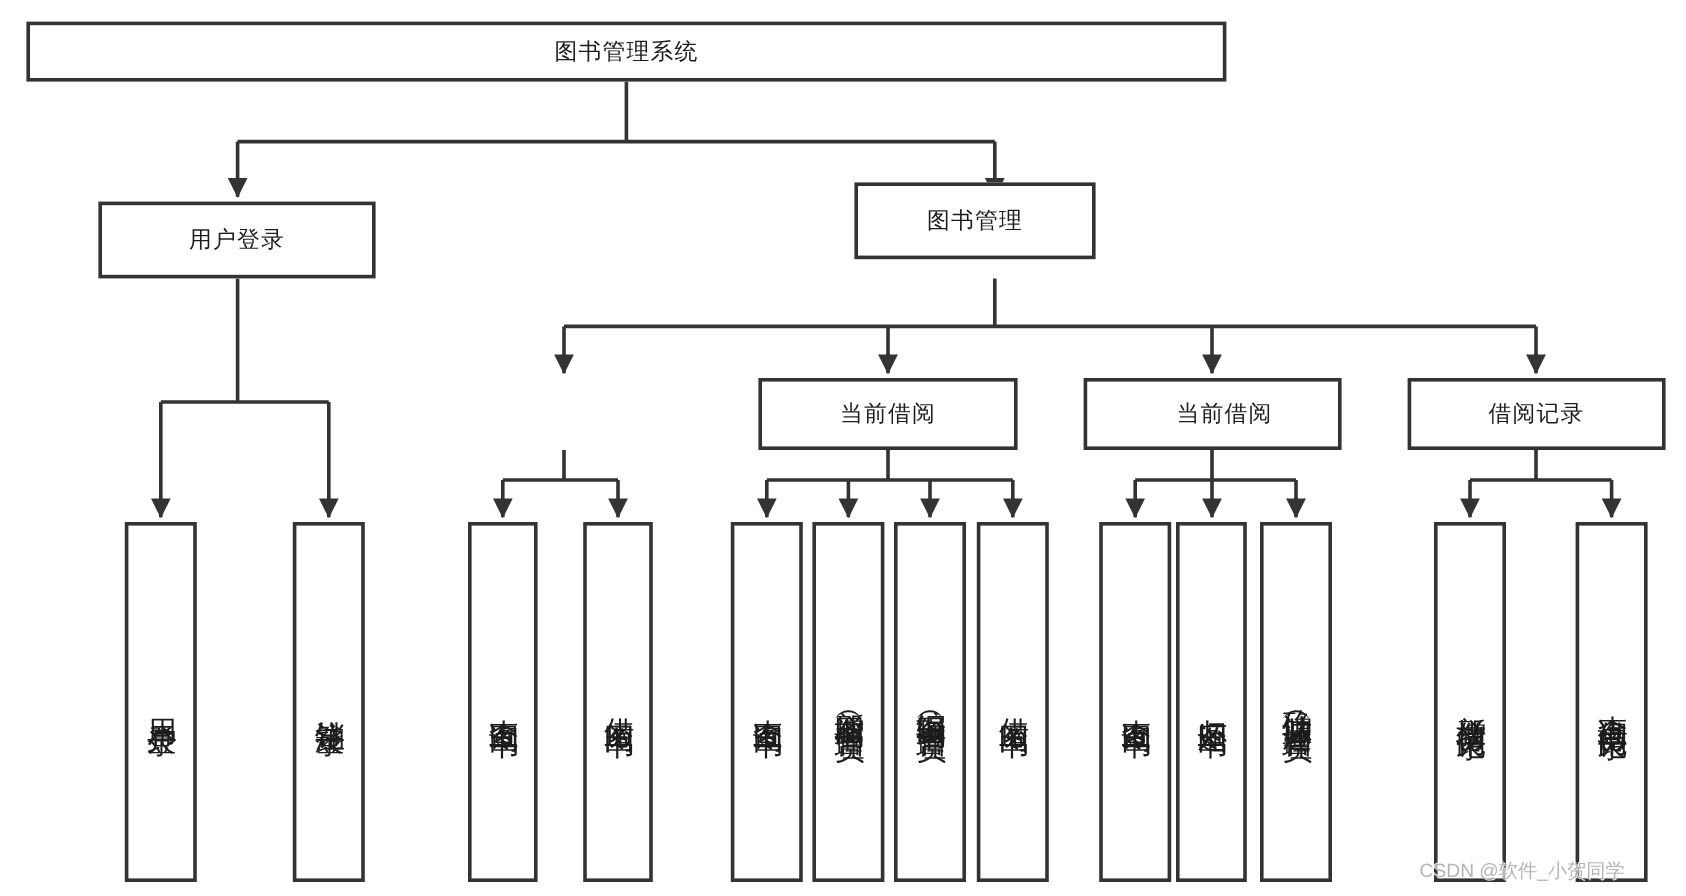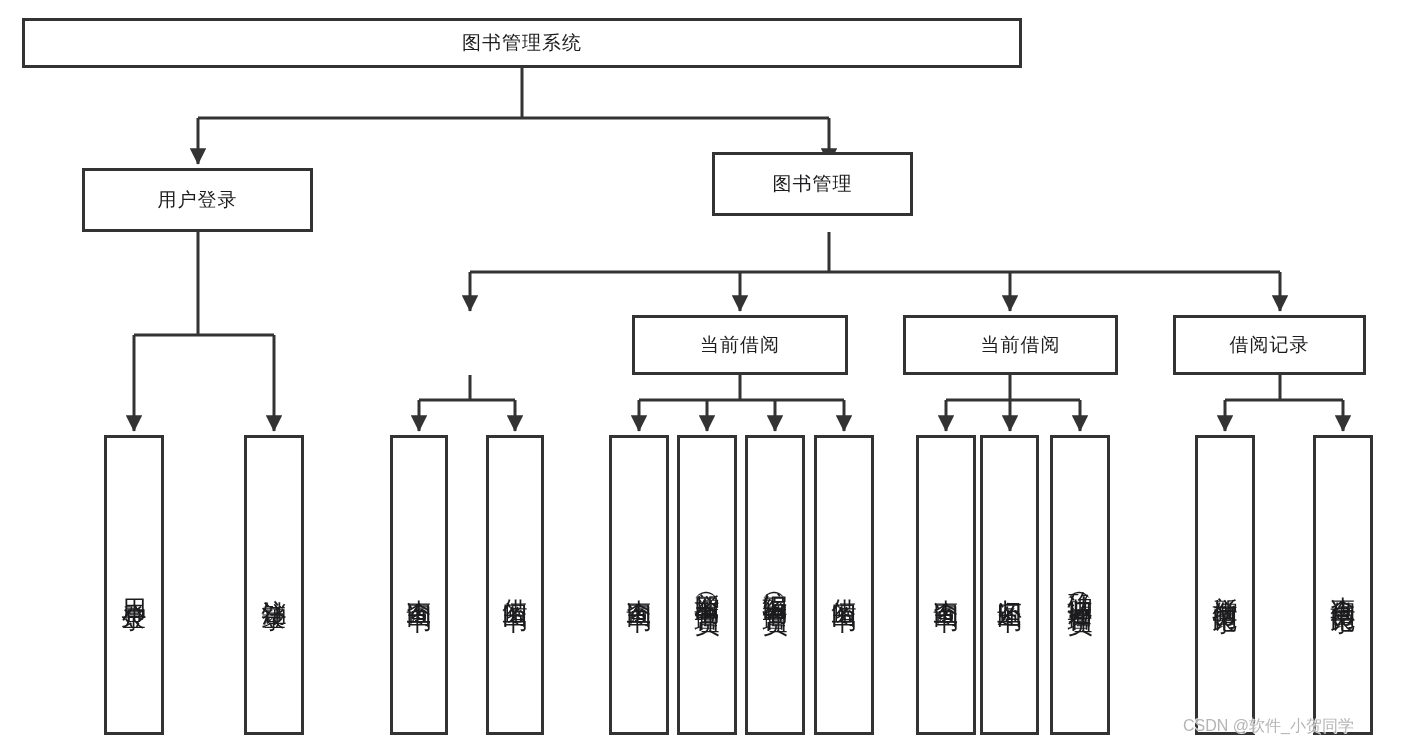--- a/index.html
+++ b/index.html
@@ -23,21 +23,21 @@
     text-align:center;
   }
   .leaf { top:435px; height:300px; }
 
   .n-root { left:22px;  top:18px;  width:1000px; height:50px; }
   .n-l2-a { left:82px;  top:168px; width:231px;  height:64px; }
   .n-l2-b { left:712px; top:152px; width:201px;  height:64px; }
   .n-l3-a { left:362px; top:315px; width:216px;  height:60px; }
   .n-l3-b { left:632px; top:315px; width:216px;  height:60px; }
   .n-l3-c { left:903px; top:315px; width:215px;  height:60px;padding-left:20px; }
-  .n-l3-d { left:1173px;top:315px; width:193px;  height:60px; }
+  .n-l3-d { left:1173px;top:315px; width:215px;  height:60px; }
 
   .n-g1-1 { left:104px;  width:60px; }
   .n-g1-2 { left:244px;  width:60px; }
   .n-g2-1 { left:390px;  width:58px; }
   .n-g2-2 { left:486px;  width:58px; }
   .n-g3-1 { left:609px;  width:60px; }
   .n-g3-2 { left:677px;  width:60px; }
   .n-g3-3 { left:745px;  width:60px; }
   .n-g3-4 { left:814px;  width:60px; }
   .n-g4-1 { left:916px;  width:60px; }

